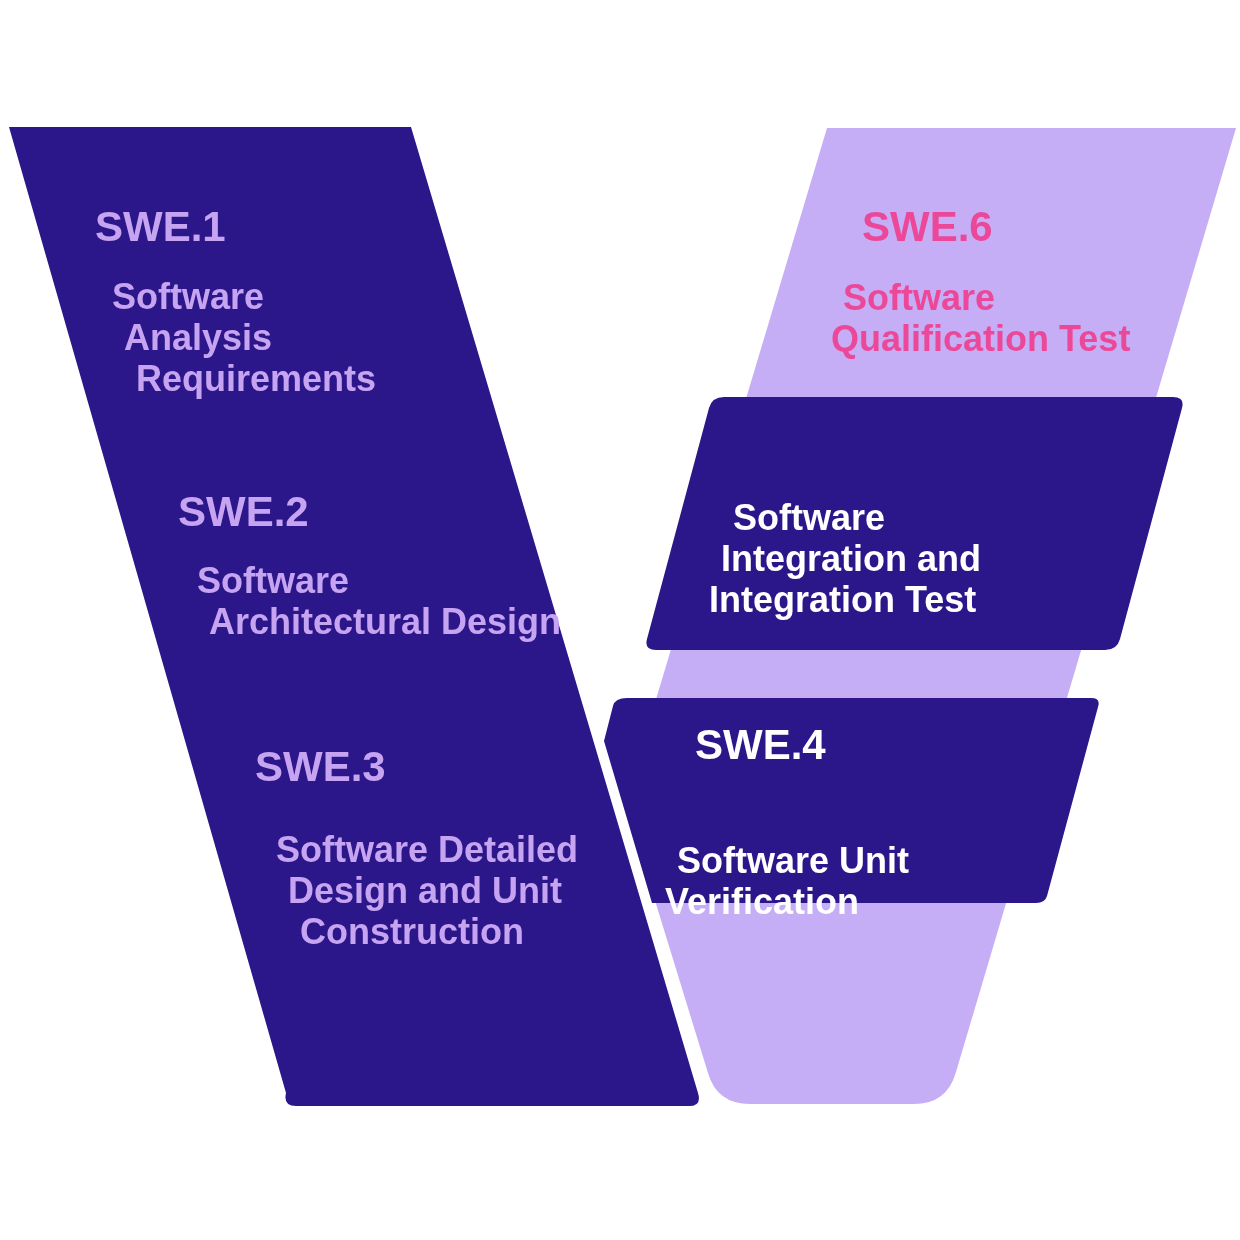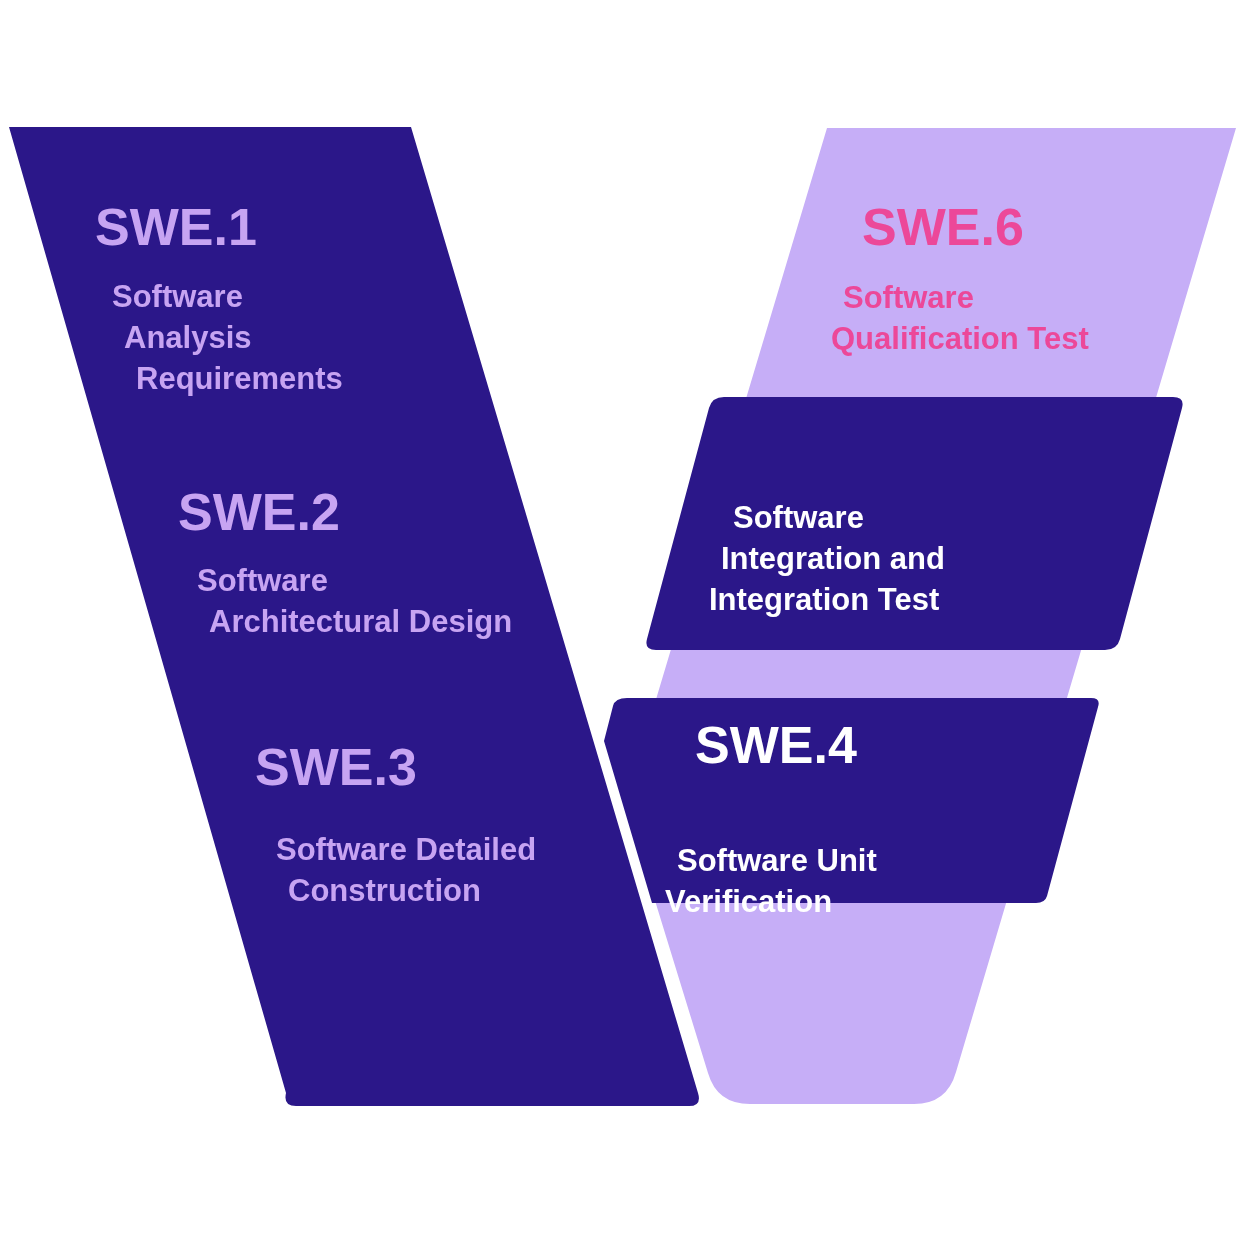--- a/index.html
+++ b/index.html
@@ -8,27 +8,27 @@
     width: 1240px;
     height: 1240px;
     background: #ffffff;
     overflow: hidden;
     font-family: "Liberation Sans", sans-serif;
   }
   .vsvg { position: absolute; left: 0; top: 0; }
 
   .txt { position: absolute; white-space: nowrap; }
   .proc-label {
-    font-size: 52px;
+    font-size: 42px;
     font-weight: bold;
     line-height: 48px;
     letter-spacing: 0px;
   }
   .proc-body {
-    font-size: 31px;
+    font-size: 36px;
     font-weight: bold;
     line-height: 41px;
   }
   .proc-body .line { display: block; }
   
   .arm-left  .line:nth-child(2) { margin-left: 12px; }
   .arm-left  .line:nth-child(3) { margin-left: 24px; }
   .arm-right .line:nth-child(2) { margin-left: -12px; }
   .arm-right .line:nth-child(3) { margin-left: -24px; }
 
@@ -86,20 +86,21 @@
 
   <div class="txt proc-label c-leftext" style="left:178px; top:488px;">SWE.2</div>
   <div class="txt proc-body arm-left c-leftext" style="left:197px; top:560px;">
     <span class="line">Software</span>
     <span class="line">Architectural Design</span>
   </div>
 
   <div class="txt proc-label c-leftext" style="left:255px; top:743px;">SWE.3</div>
   <div class="txt proc-body arm-left c-leftext" style="left:276px; top:813px;margin-top:16px;">
     <span class="line">Software Detailed</span>
+    <span class="line">Design and Unit</span>
     <span class="line">Construction</span>
   </div>
 
   <div class="txt proc-label c-dark" style="left:862px; top:203px;">SWE.6</div>
   <div class="txt proc-body arm-right c-dark" style="left:843px; top:277px;">
     <span class="line">Software</span>
     <span class="line">Qualification Test</span>
   </div>
 
   <div class="txt proc-body arm-right c-white" style="left:733px; top:497px;">

